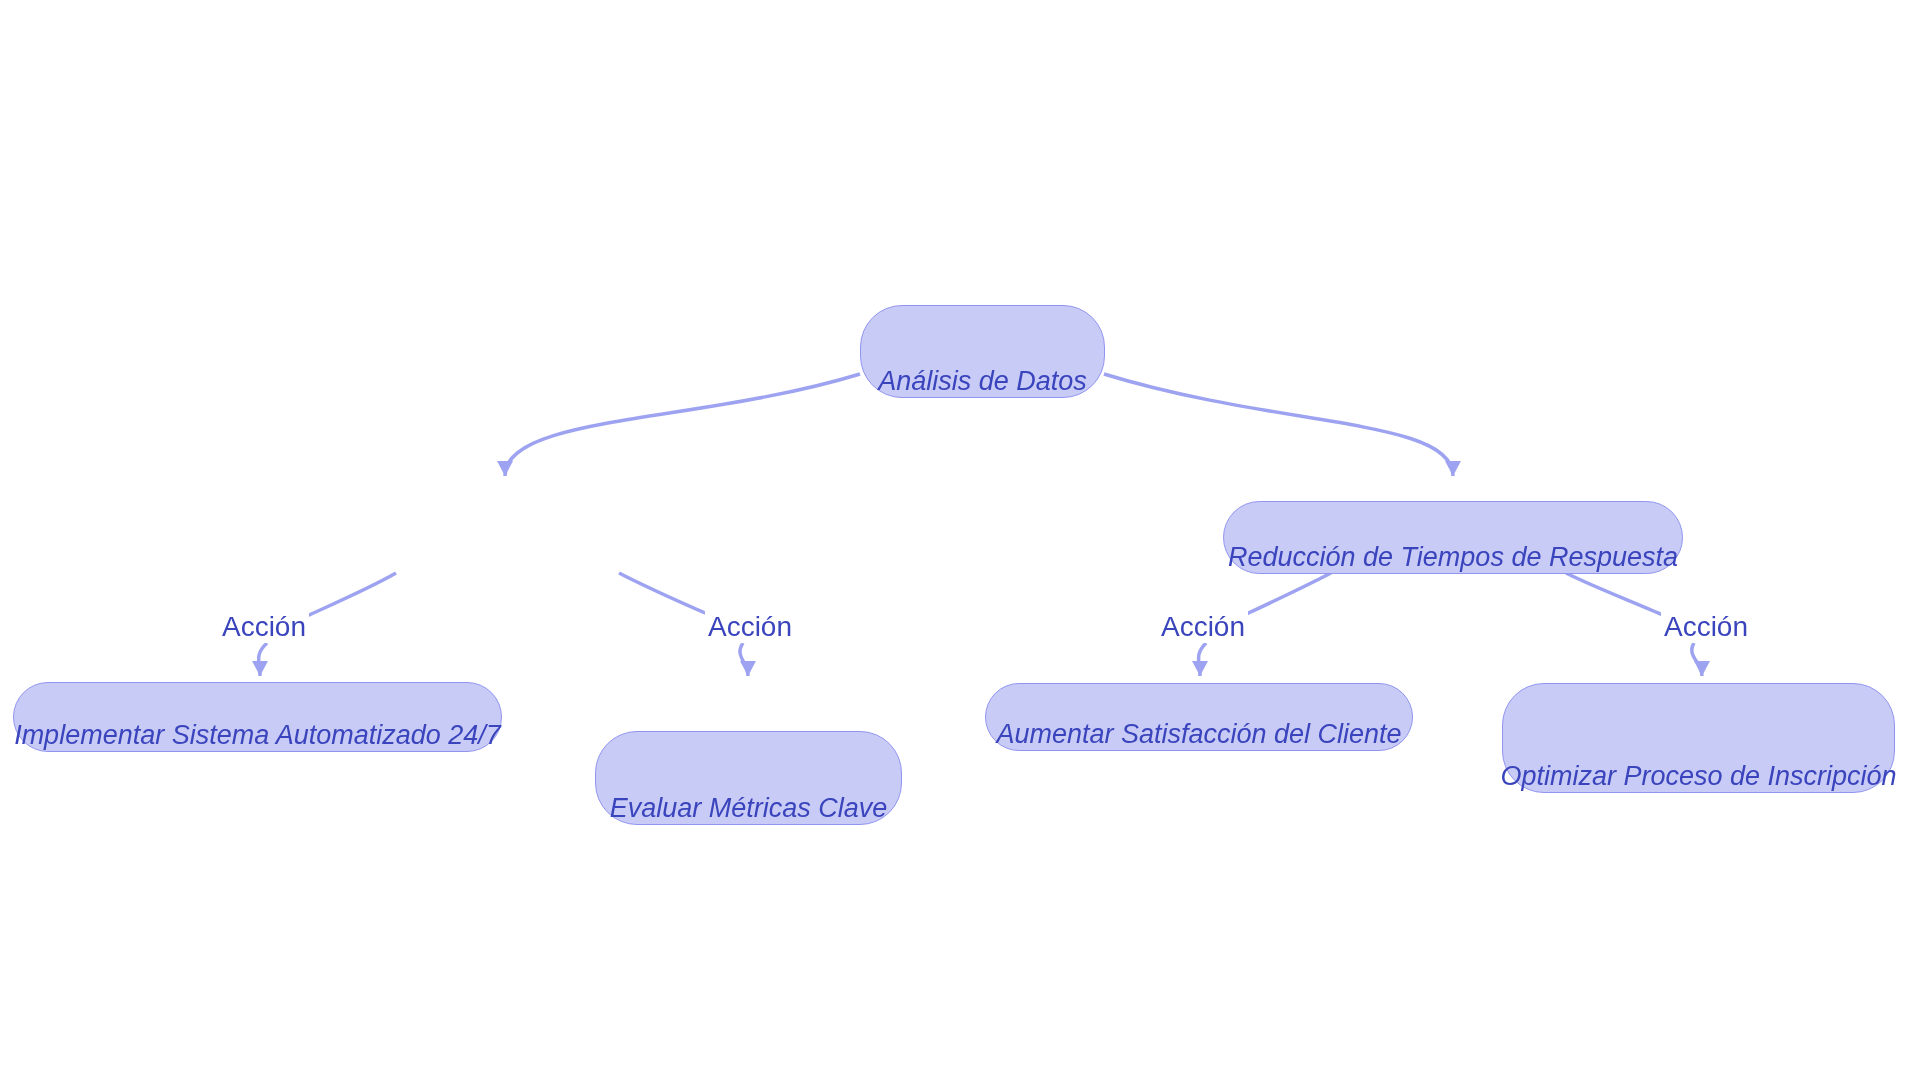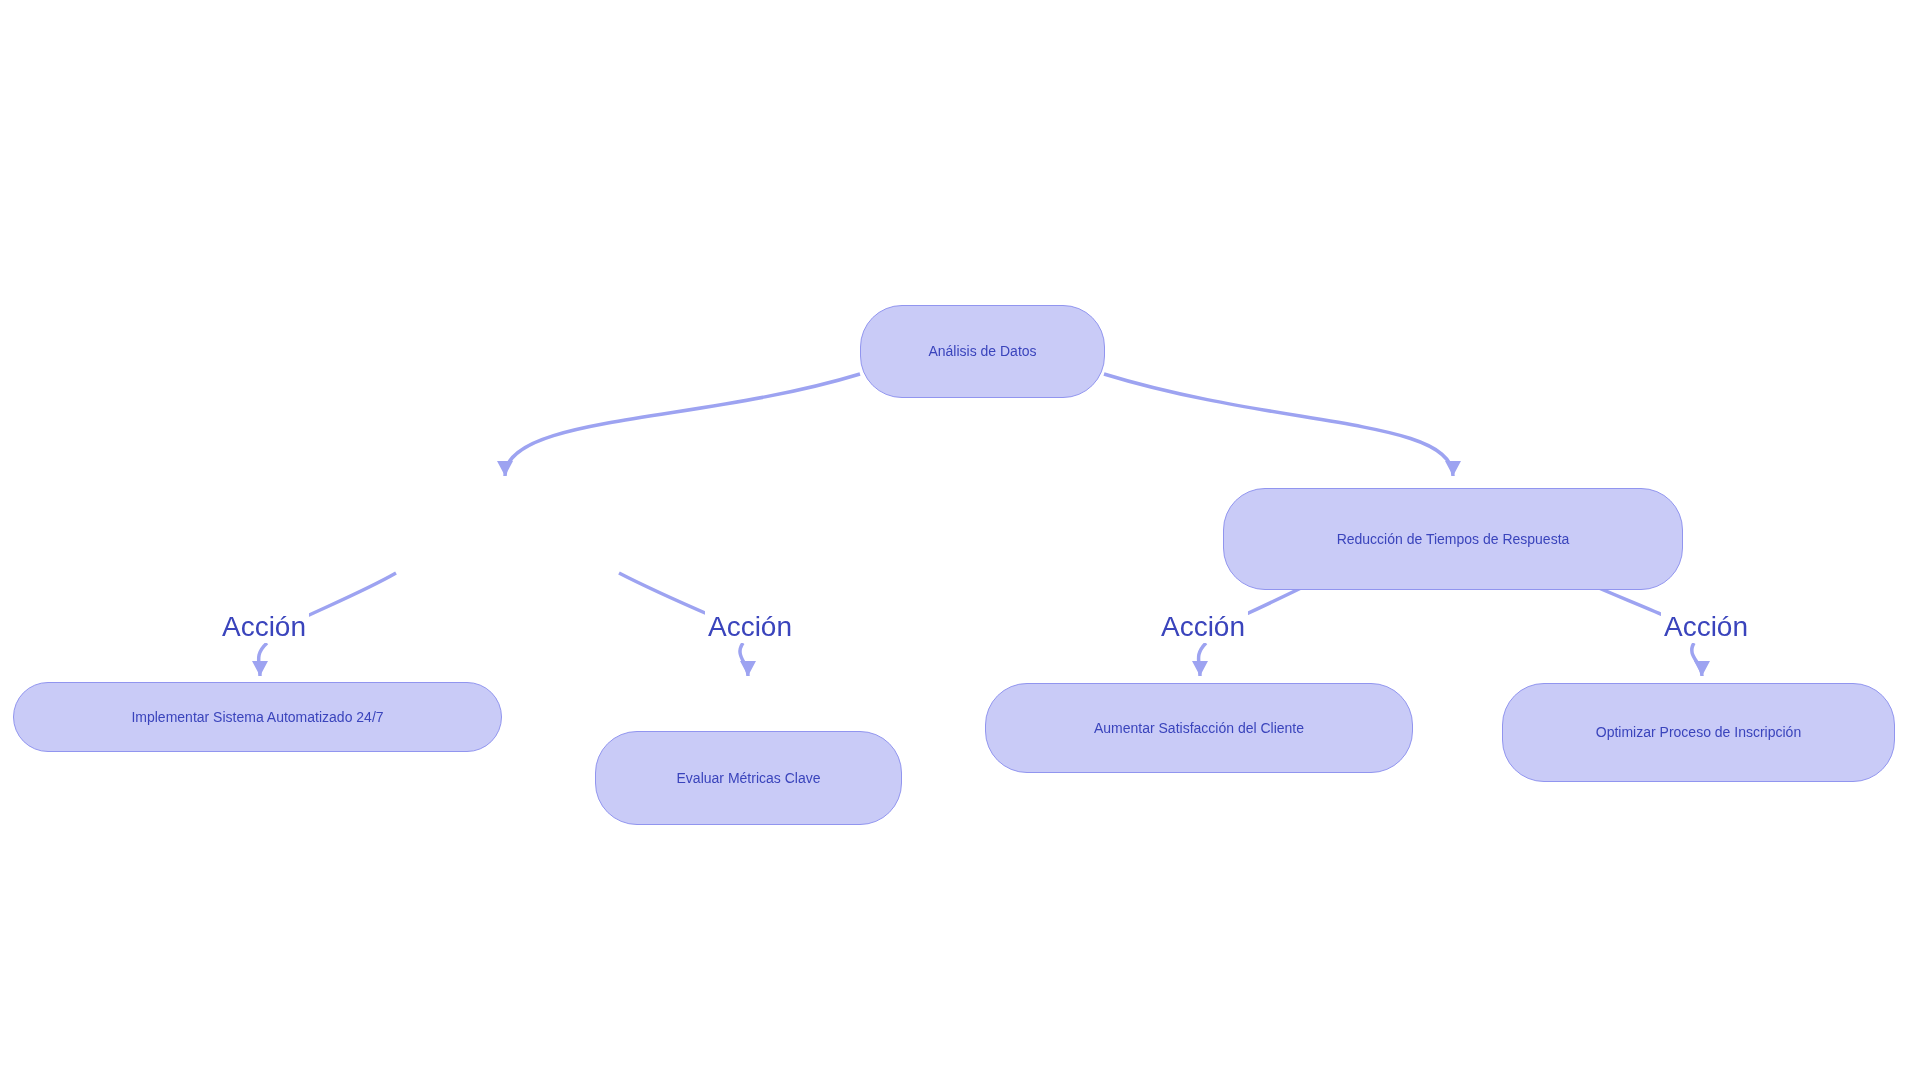--- a/index.html
+++ b/index.html
@@ -11,29 +11,30 @@
   }
   *{box-sizing:border-box;margin:0;padding:0;}
   html,body{width:1920px;height:1083px;background:var(--background);overflow:hidden;}
   body{font-family:"Liberation Sans","DejaVu Sans",sans-serif;}
   .canvas{position:relative;width:1920px;height:1083px;background:var(--background);}
   .edges{position:absolute;left:0;top:0;width:1920px;height:1083px;}
   .edge{stroke:var(--edge-line);stroke-width:3.5;fill:none;}
   .arrowhead-shape{fill:var(--edge-line);}
   .node{
     position:absolute;
-    display:flex;align-items:center;justify-content:center;
+    display:flex;align-items:flex-end;justify-content:center;
     background:var(--node-fill);
     border:1.6px solid var(--node-border);
     border-radius:42px;
     color:var(--text);
-    font-size:14px;
+    font-size:27px;
     text-align:center;
     line-height:1.2;
     white-space:nowrap;
+    font-style:italic;
   }
   .edge-label{
     position:absolute;
     transform:translate(-50%,-50%);
     color:var(--text);
     font-size:28px;
     background:var(--background);
     padding:0 3px;
     white-space:nowrap;
   }
@@ -64,37 +65,37 @@
 
     <path class="edge" d="M 1566 573 C 1596 588, 1636 603, 1665 616"></path>
     <path class="edge" d="M 1694 643 C 1686 656, 1702 662, 1702 676" marker-end="url(#arrowhead)"></path>
   </svg>
 
   <div class="node" style="left:860px;top:305px;width:245px;height:93px;">
     <span>Análisis de Datos</span>
   </div>
 
 
-  <div class="node" style="left:1223px;top:488px;width:460px;height:102px;">
+  <div class="node" style="left:1223px;top:501px;width:460px;height:73px;">
     <span>Reducción de Tiempos de Respuesta</span>
   </div>
 
   <div class="node" style="left:13px;top:682px;width:489px;height:70px;">
     <span>Implementar Sistema Automatizado 24/7</span>
   </div>
 
   <div class="node" style="left:595px;top:683px;width:307px;height:94px;margin-top:48px;">
     <span>Evaluar Métricas Clave</span>
   </div>
 
-  <div class="node" style="left:985px;top:683px;width:428px;height:90px;">
+  <div class="node" style="left:985px;top:683px;width:428px;height:68px;">
     <span>Aumentar Satisfacción del Cliente</span>
   </div>
 
-  <div class="node" style="left:1502px;top:683px;width:393px;height:99px;">
+  <div class="node" style="left:1502px;top:683px;width:393px;height:110px;">
     <span>Optimizar Proceso de Inscripción</span>
   </div>
 
   <div class="edge-label" style="left:264px;top:627px;">Acción</div>
   <div class="edge-label" style="left:750px;top:627px;">Acción</div>
   <div class="edge-label" style="left:1203px;top:627px;">Acción</div>
   <div class="edge-label" style="left:1706px;top:627px;">Acción</div>
 
 </div>
 

